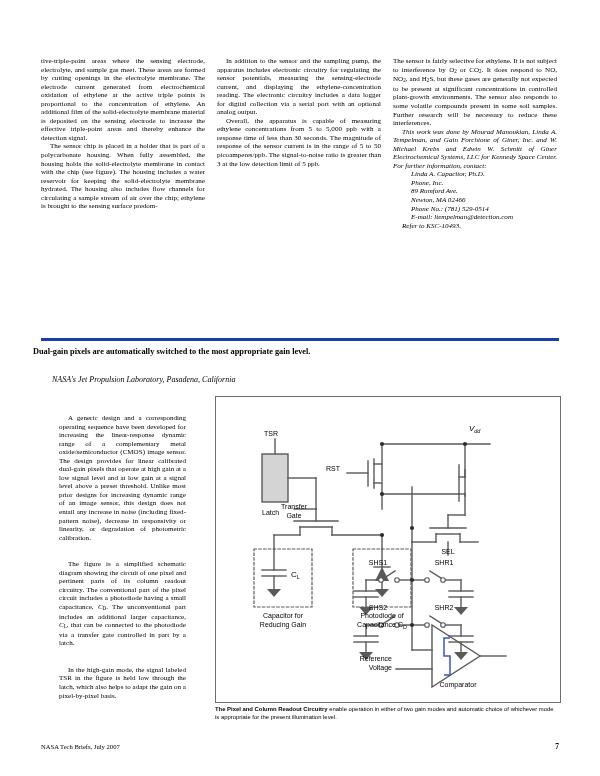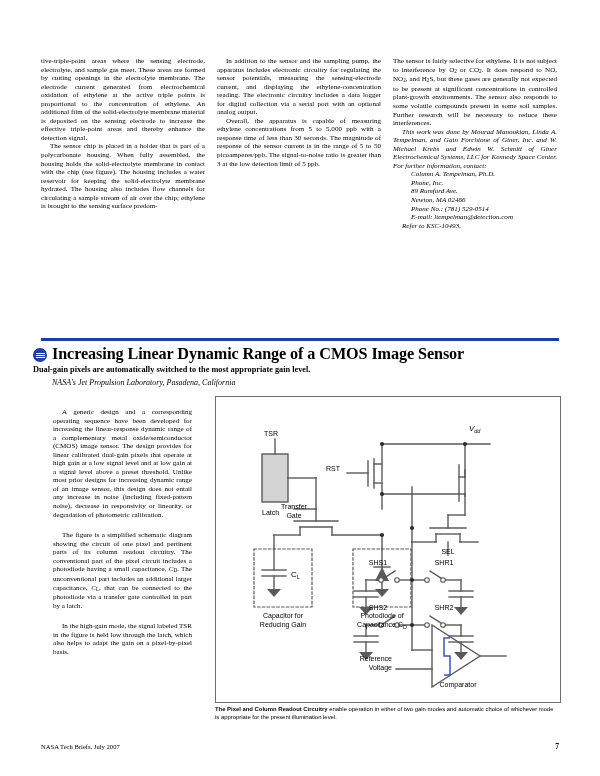--- a/index.html
+++ b/index.html
@@ -114,34 +114,34 @@
     font-size: 8.3px;
     line-height: 11px;
     margin-top: 1px;
   }
   .affil {
     font-family: "Liberation Serif", serif;
     font-style: italic;
     font-size: 8px;
     line-height: 11px;
     margin-left: 19px;
-    margin-top: 2px;
+    margin-top: 17px;
   }
 
   
   .lower-col {
     position: absolute;
     left: 41px;
     top: 396px;
     width: 163px;
     font-size: 7.05px;
     line-height: 8.55px;
     text-align: justify;
   }
-  .lower-col p { margin: 12px; text-indent: 9px; }
+  .lower-col p { margin: 18px; text-indent: 9px; }
 
   
   .figure-box {
     position: absolute;
     left: 215px;
     top: 396px;
     width: 344px;
     height: 305px;
     border: 0.8px solid #6f6f6f;
     background: #ffffff;
@@ -186,42 +186,34 @@
     </div>
 
     <div class="col">
       <p>In addition to the sensor and the sampling pump, the apparatus includes electronic circuitry for regulating the sensor potentials, measuring the sensing-electrode current, and displaying the ethylene-concentration reading. The electronic circuitry includes a data logger for digital collection via a serial port with an optional analog output.</p>
       <p>Overall, the apparatus is capable of measuring ethylene concentrations from 5 to 5,000 ppb with a response time of less than 30 seconds. The magnitude of response of the sensor current is in the range of 5 to 50 picoamperes/ppb. The signal-to-noise ratio is greater than 3 at the low detection limit of 5 ppb.</p>
     </div>
 
     <div class="col">
       <p class="noindent"><span>The sensor is fairly selective for ethylene. It is not subject to interference by O<sub>2</sub> or CO<sub>2</sub>. It does respond to NO, NO<sub>2</sub>, and H<sub>2</sub>S,</span><span> but these gases are generally not expected to be present at significant concentrations in controlled plant-growth environments. The sensor also responds to some volatile compounds present in some soil samples. Further research will be necessary to reduce these interferences.</span></p>
       <p class="italic-block">This work was done by Mourad Manoukian, Linda A. Tempelman, and Gain Forchione of Giner, Inc. and W. Michael Krebs and Edwin W. Schmitt of Giner Electrochemical Systems, LLC for Kennedy Space Center. For further information, contact:</p>
-      <p class="contact-line">Column A. Tempelman, Ph.D.</p>
+      <p class="contact-line">Linda A. Capacitor, Ph.D.</p>
       <p class="contact-line">Phone, Inc.</p>
       <p class="contact-line">89 Rumford Ave.</p>
       <p class="contact-line">Newton, MA 02466</p>
       <p class="contact-line">Phone No.: (781) 529-0514</p>
       <p class="contact-line">E-mail: ltempelman@detection.com</p>
       <p class="refer-line">Refer to KSC-10493.</p>
     </div>
 
   </div>
 
   <div class="rule-blue"></div>
 
   <div class="headline-wrap">
-    <div class="headline-row">
-      <span class="nasa-bullet">
-        <span class="w1"></span>
-          <span class="w2"></span>
-          <span class="w3"></span>
-      </span>
-      <span class="headline">Increasing Linear Dynamic Range of a CMOS Image Sensor</span>
-    </div>
     <div class="subhead">Dual-gain pixels are automatically switched to the most appropriate gain level.</div>
     <div class="affil">NASA's Jet Propulsion Laboratory, Pasadena, California</div>
   </div>
 
   <div class="lower-col">
     <p>A generic design and a corresponding operating sequence have been developed for increasing the linear-response dynamic range of a complementary metal oxide/semiconductor (CMOS) image sensor. The design provides for linear calibrated dual-gain pixels that operate at high gain at a low signal level and at low gain at a signal level above a preset threshold. Unlike most prior designs for increasing dynamic range of an image sensor, this design does not entail any increase in noise (including fixed-pattern noise), decrease in responsivity or linearity, or degradation of photometric calibration.</p>
     <p>The figure is a simplified schematic diagram showing the circuit of one pixel and pertinent parts of its column readout circuitry. The conventional part of the pixel circuit includes a photodiode having a small capacitance, <i>C</i><sub>D</sub>. The unconventional part includes an additional larger capacitance, <i>C</i><sub>L</sub>, that can be connected to the photodiode via a transfer gate controlled in part by a latch.</p>
     <p>In the high-gain mode, the signal labeled TSR in the figure is held low through the latch, which also helps to adapt the gain on a pixel-by-pixel basis.</p>
   </div>
 

